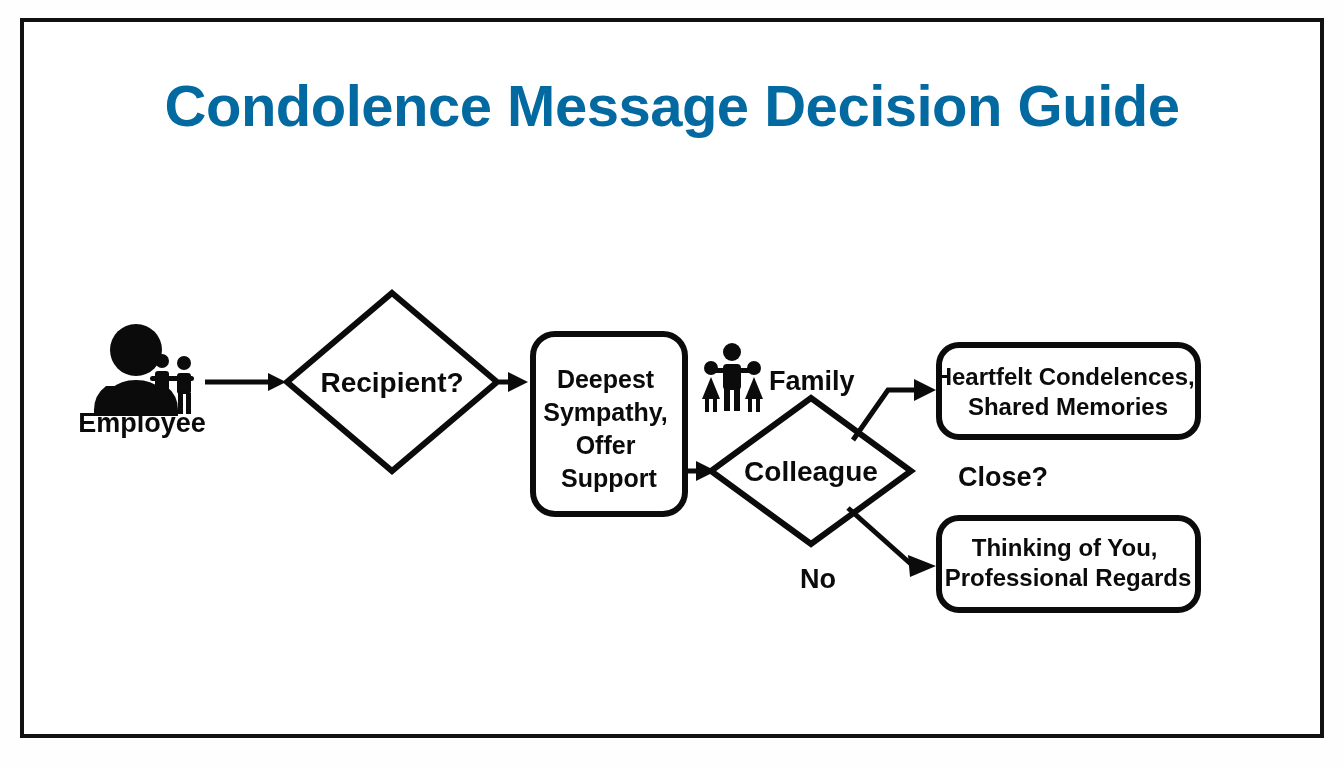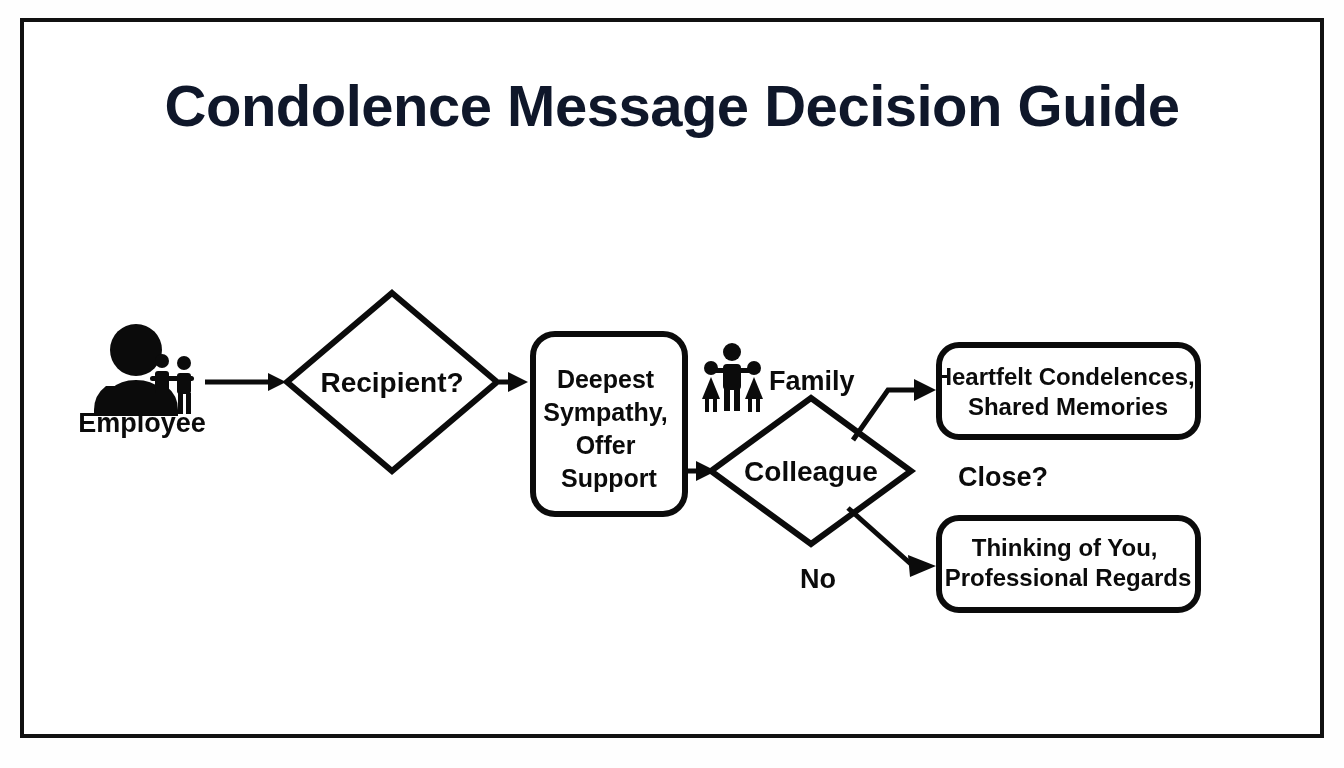--- a/index.html
+++ b/index.html
@@ -39,21 +39,21 @@
   .title {
     position: absolute;
     left: 0;
     top: 72px;
     width: 1344px;
     text-align: center;
     font-family: "Liberation Sans Narrow", "Liberation Sans", sans-serif;
     font-size: 58px;
     font-weight: bold;
     letter-spacing: -0.5px;
-    color: #0f172a;
+    color: #0369a1;
     white-space: nowrap;
   }
   .node-text {
     font-family: "Liberation Sans", sans-serif;
     font-weight: bold;
     fill: #0b0b0b;
   }
   .lbl {
     font-family: "Liberation Sans", sans-serif;
     font-weight: bold;

